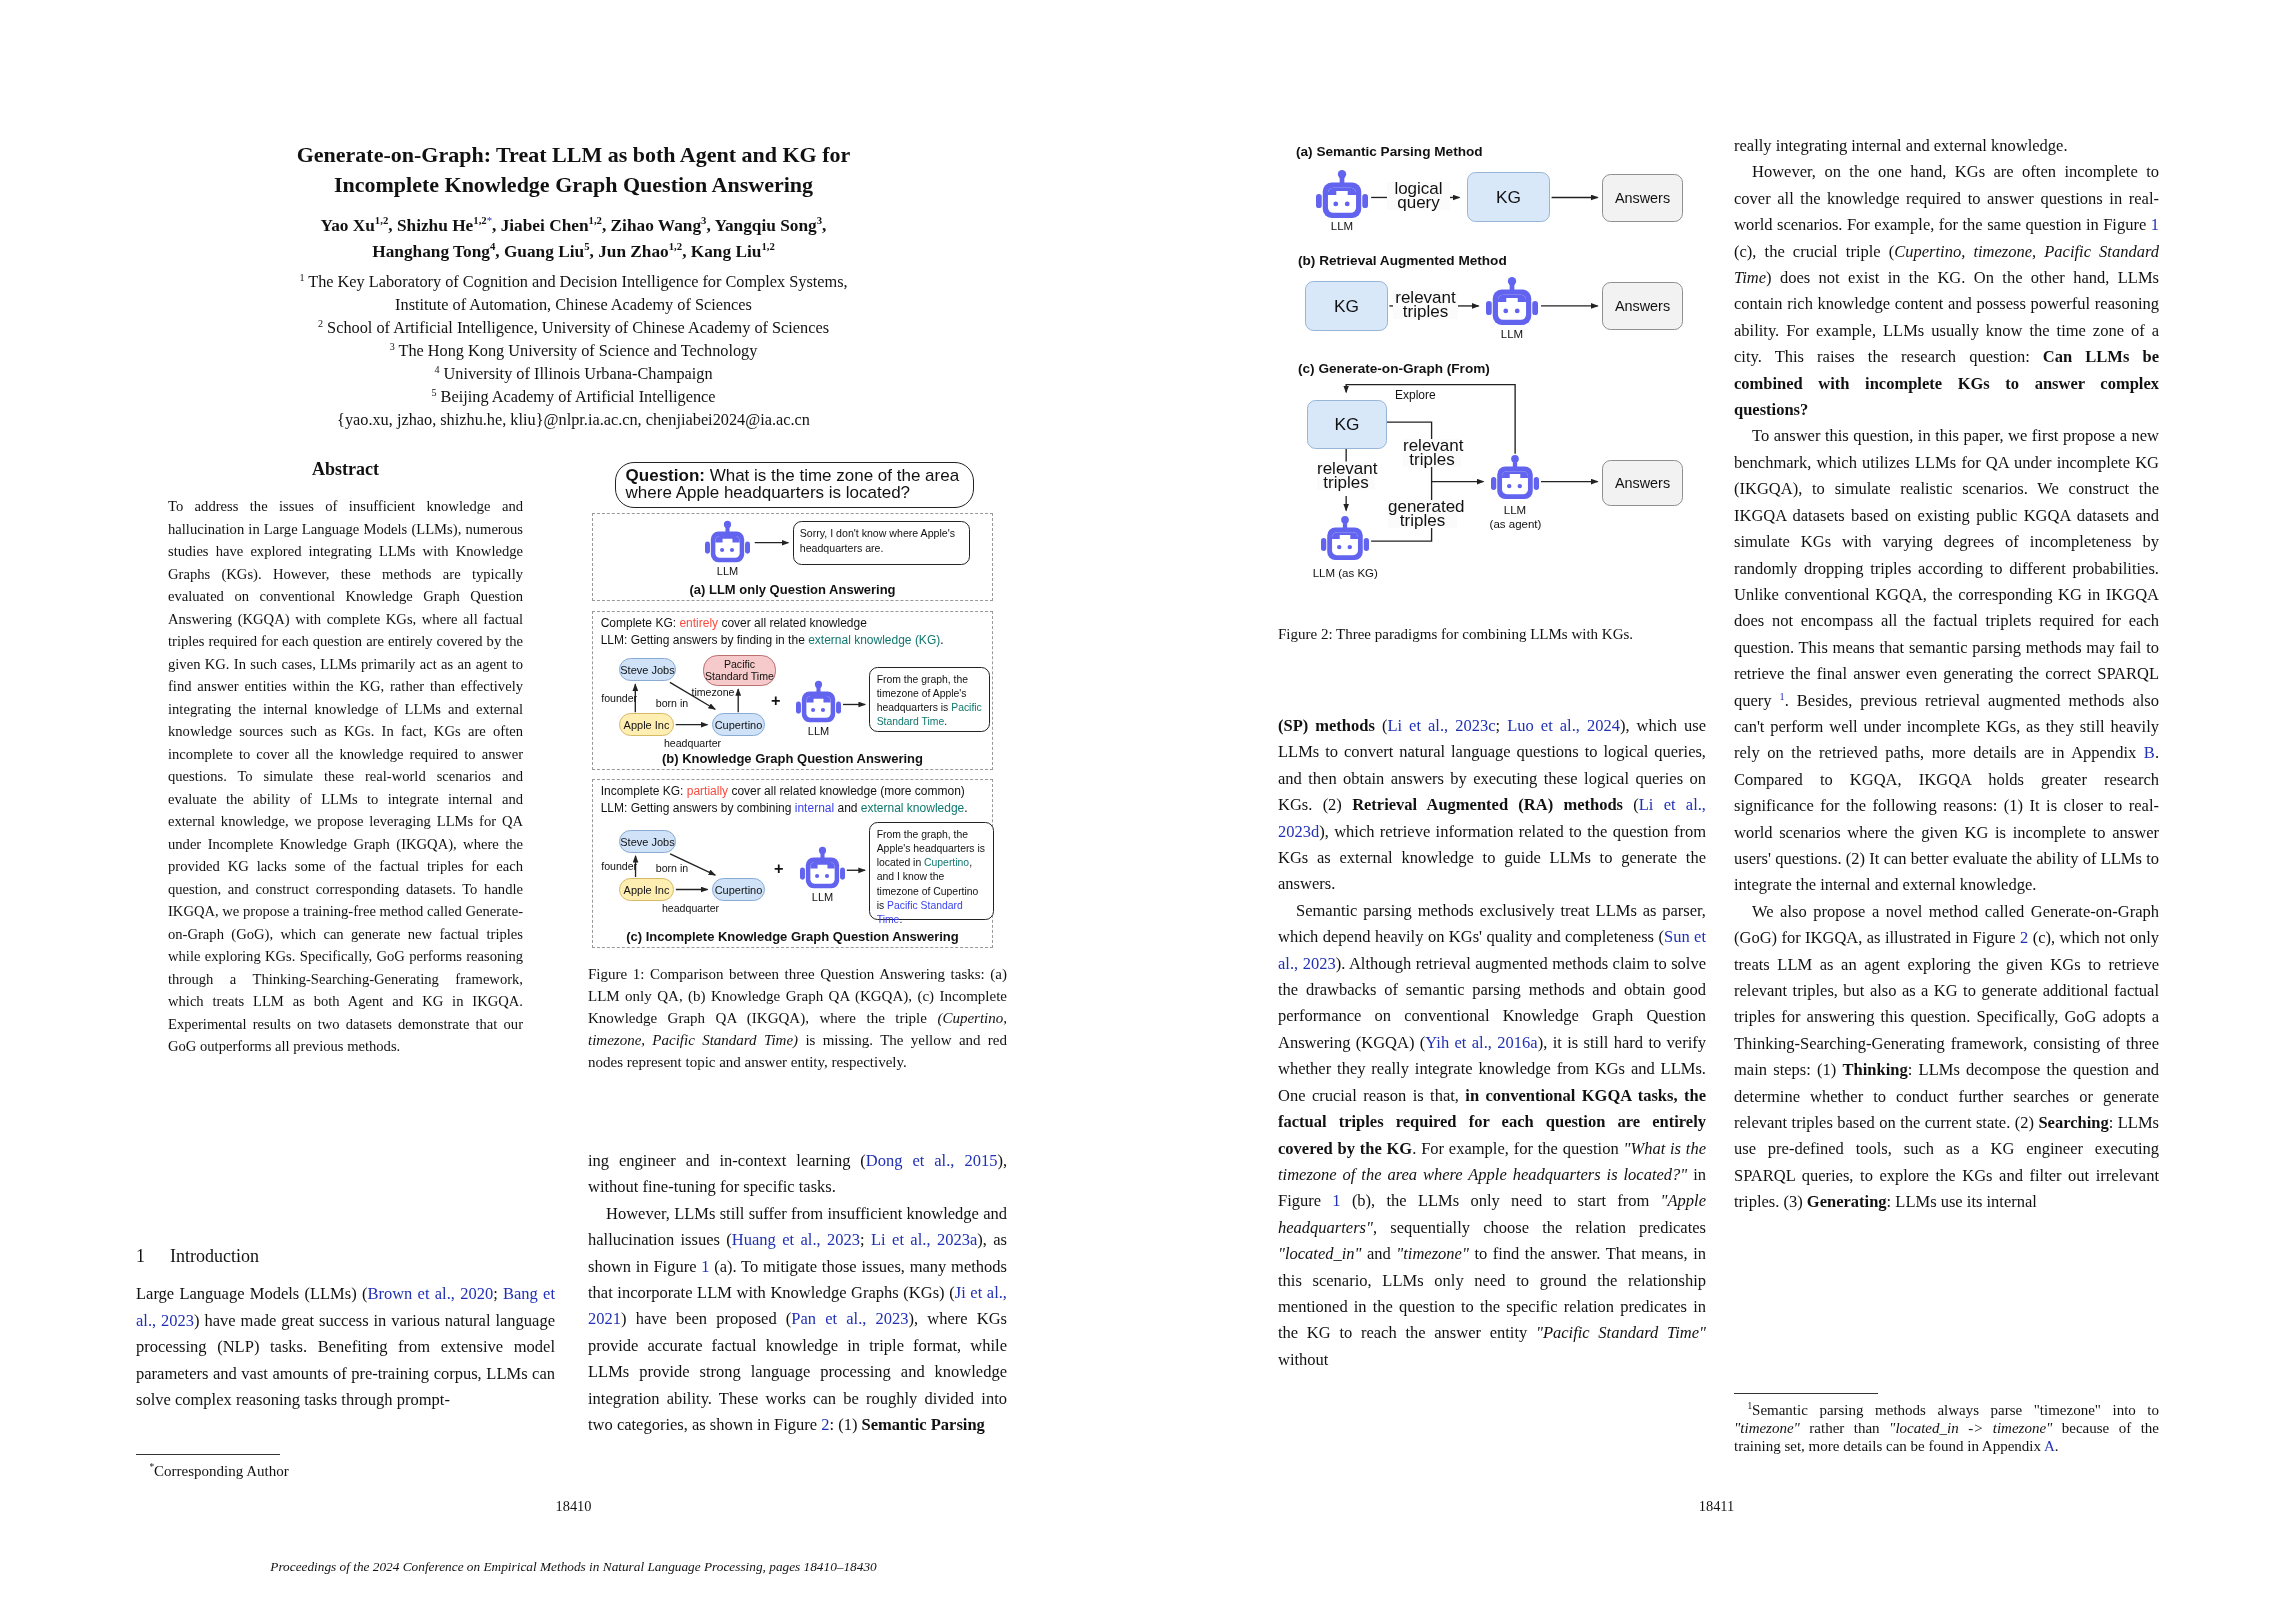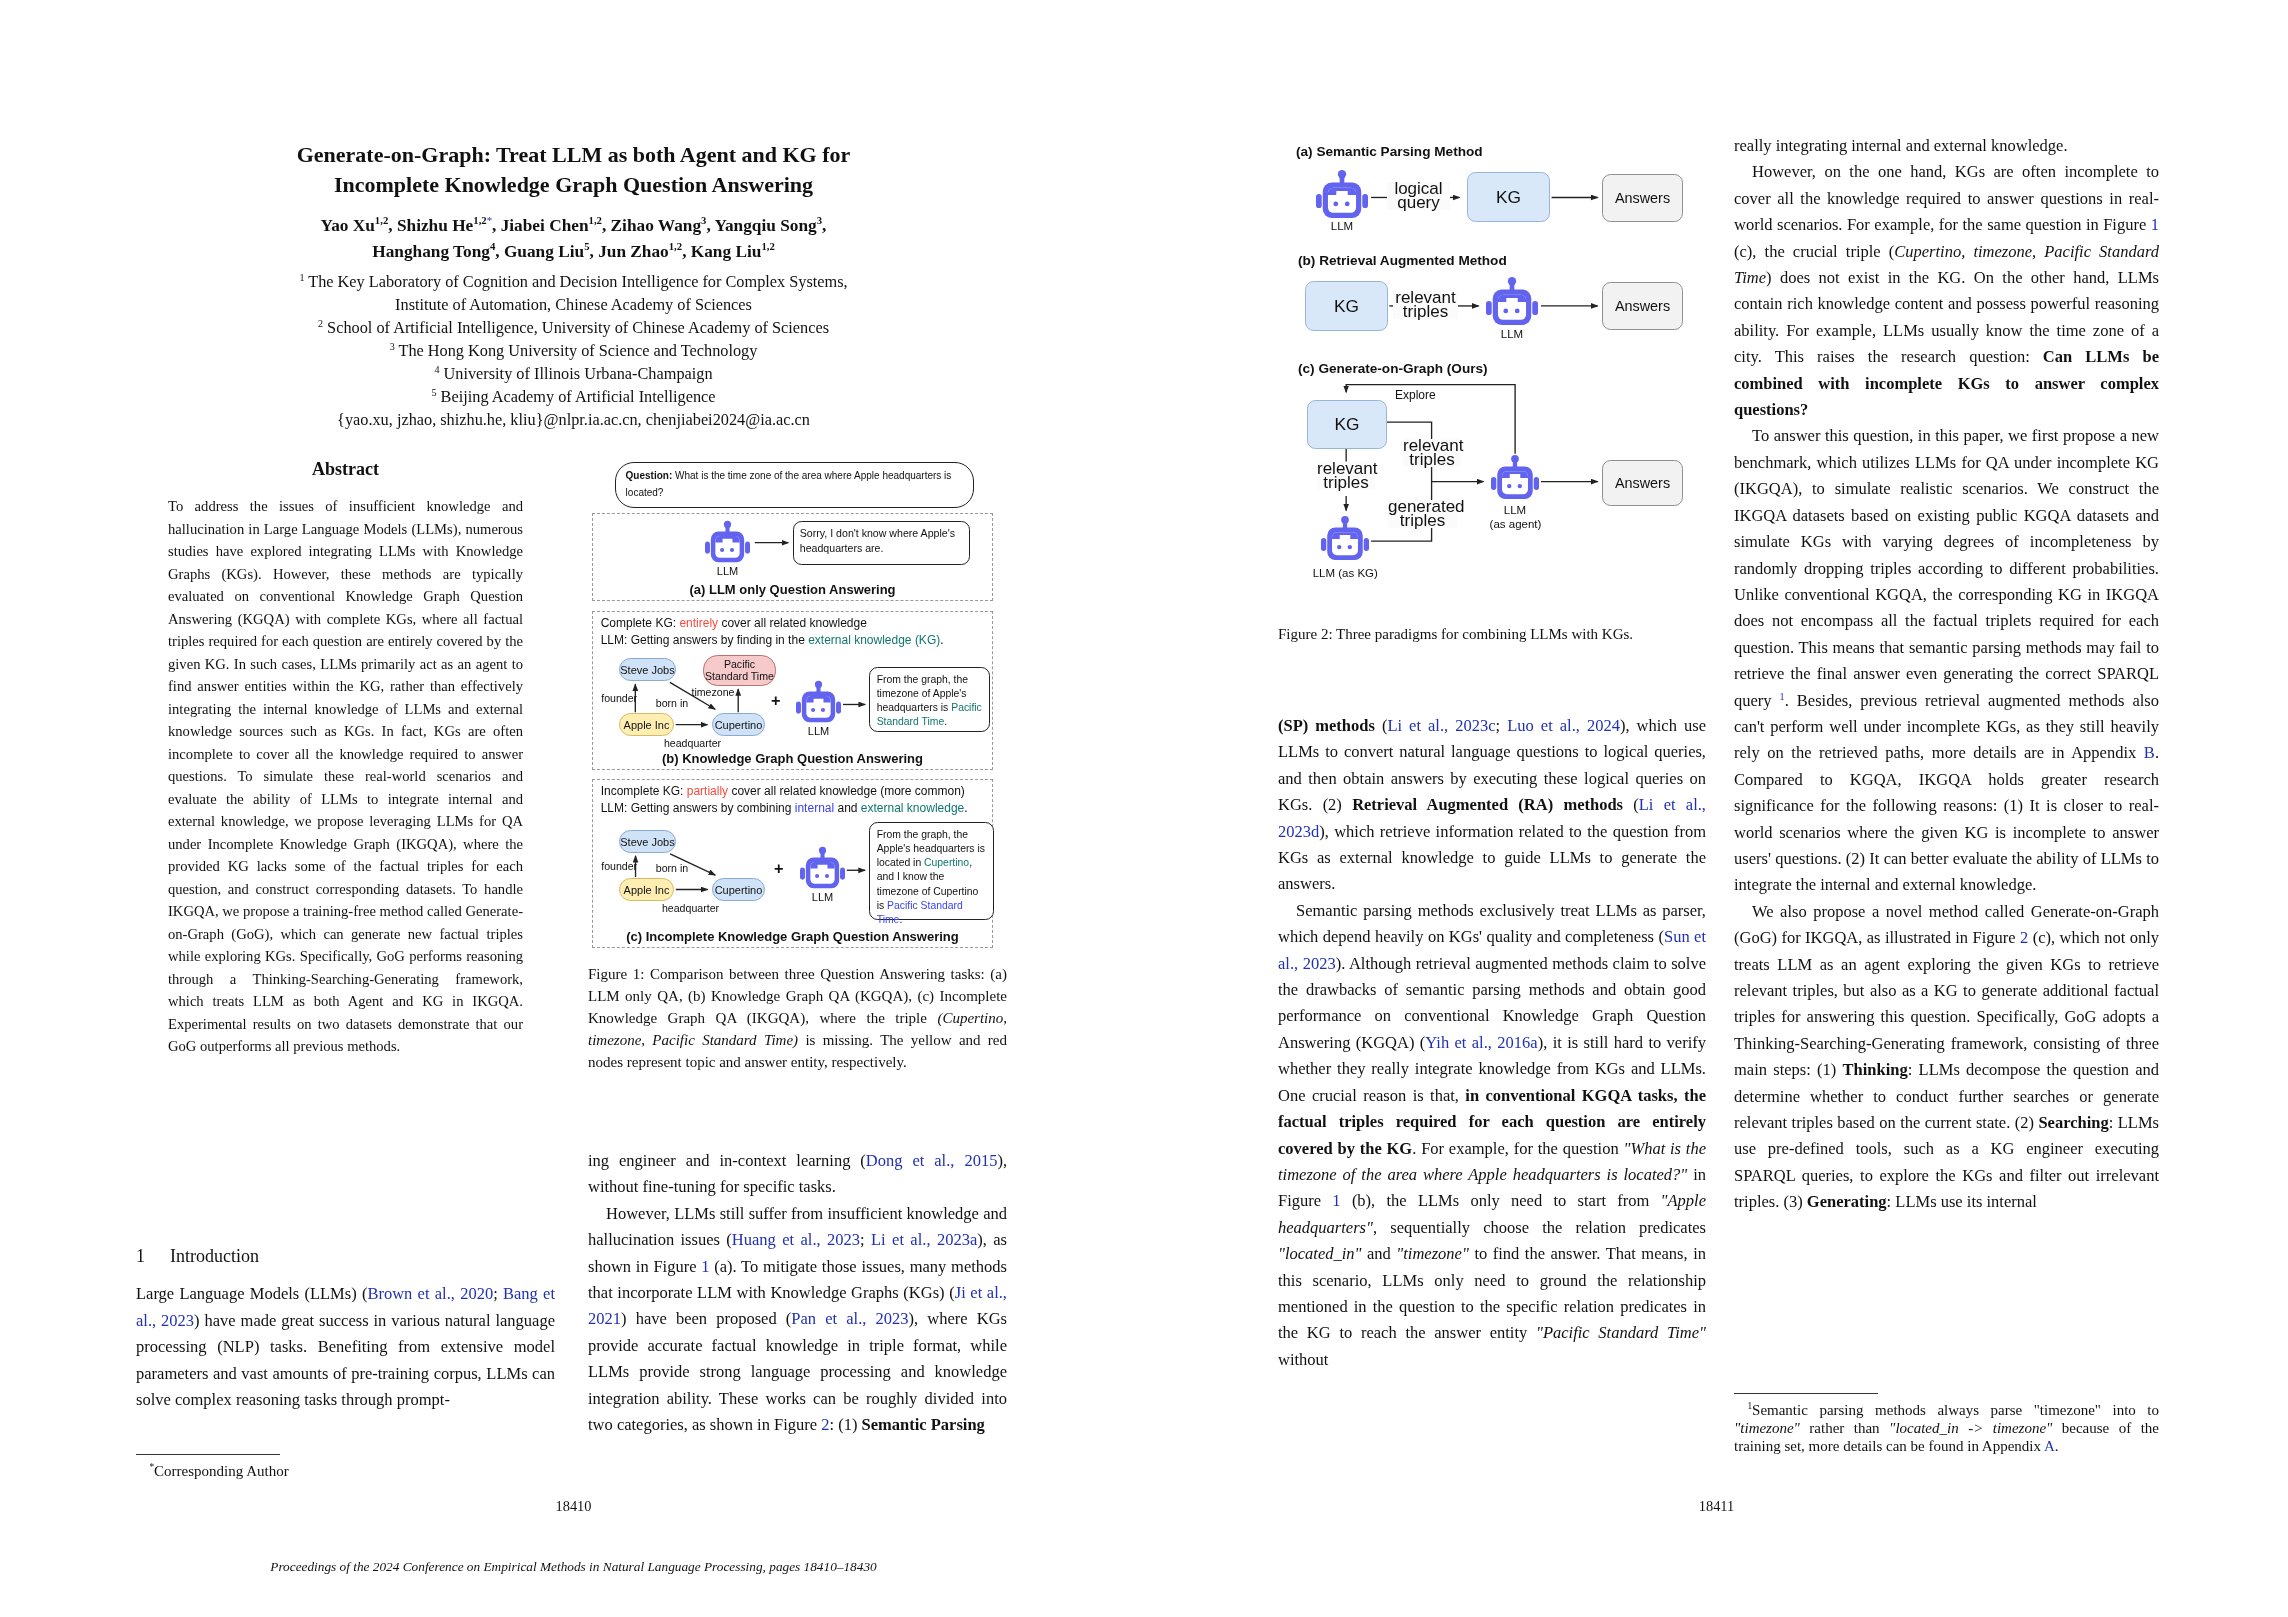--- a/index.html
+++ b/index.html
@@ -21,21 +21,21 @@
   .abs-h{font-size:18px;font-weight:bold;text-align:center}
   .abstract{margin:15.4px 32px 0 32px;font-size:14.6px;line-height:22.5px;text-align:justify}
   .sec-h{font-size:18px;font-weight:normal}
   .sec-num{margin-right:25px}
   .body-t{font-size:16.5px;line-height:26.4px;text-align:justify}
   .ind{text-indent:18px}
   .fig-cap{font-size:15px;line-height:22px;text-align:justify}
   .fnote{font-size:15px;line-height:18px;text-align:justify}
   .fnote-rule{width:144px;border-top:1.2px solid #333;margin-bottom:6.7px}
   .panel{border:1.4px dashed #999;background:#fff}
-  .qbox{border:1.3px solid #222;border-radius:19px;font-size:10px;line-height:17px;padding:4.8px 9.6px;background:#fff}
+  .qbox{border:1.3px solid #222;border-radius:19px;font-size:17px;line-height:17px;padding:4.8px 9.6px;background:#fff}
   .bubble{border:1.3px solid #222;border-radius:8.6px;background:#fff}
   .bub-a{font-size:10.6px;line-height:14.4px;padding:4.8px 5.8px}
   .bub-s{font-size:10.4px;line-height:14px;padding:4.8px 6.7px}
   .phead{font-size:12px;line-height:17px;white-space:nowrap}
   .node{border-radius:11.5px;display:flex;align-items:center;justify-content:center;text-align:center;font-size:11px;line-height:12px}
   .nb{background:#cfe2f7;border:1.2px solid #88abd3}
   .ny{background:#ffeeb2;border:1.2px solid #d8ba66}
   .nr{background:#f6caca;border:1.2px solid #bb7070;border-radius:14.4px;font-size:10.6px;line-height:11.5px}
   .elabel{font-size:10.6px;line-height:11.5px;text-align:center}
   .plus{font-size:16.3px;font-weight:bold;font-family:"Liberation Sans",sans-serif}
@@ -280,21 +280,21 @@
           </g>
           <rect x="23" y="35" width="54" height="48" rx="10" fill="#ffffff"></rect>
           <path fill="#6263ee" d="M33 35 h34 a10 10 0 0 1 10 10 v4 h-16 v-8 h-22 v8 h-16 v-4 a10 10 0 0 1 10 -10 z"></path>
           <circle cx="38" cy="66" r="4.6" fill="#6263ee"></circle>
           <circle cx="60" cy="66" r="4.6" fill="#6263ee"></circle>
         </svg>
       </div>
     <div class="abs llm-l" style="left:208px;top:194px;width:52px;font-size:11.5px">LLM</div>
     <div class="abs fig2-box ansbox" style="left:324px;top:148px;width:81px;height:48px">Answers</div>
 
-    <div class="abs f2title" style="left:20px;top:227px">(c) Generate-on-Graph (Ours)</div>
+    <div class="abs f2title" style="left:20px;top:227px">(c) Generate-on-Graph (From)</div>
     <div class="abs f2label" style="left:117px;top:254px;background:transparent;font-size:12px">Explore</div>
     <div class="abs fig2-box kgbox" style="left:29px;top:266px;width:80px;height:49px">KG</div>
     <div class="abs f2label" style="left:39px;top:328px;width:58px">relevant triples</div>
     <div class="abs f2label" style="left:125px;top:305px;width:58px">relevant triples</div>
     <div class="abs f2label" style="left:110px;top:366px;width:69px">generated triples</div>
     <div class="robot abs" style="left:43px;top:381px;width:48px;height:46px">
         <svg viewBox="0 0 100 94" width="100%" height="100%" preserveAspectRatio="xMidYMid meet">
           <g fill="#6263ee">
             <circle cx="50" cy="9" r="8"></circle>
             <rect x="45.5" y="13" width="9" height="14"></rect>

